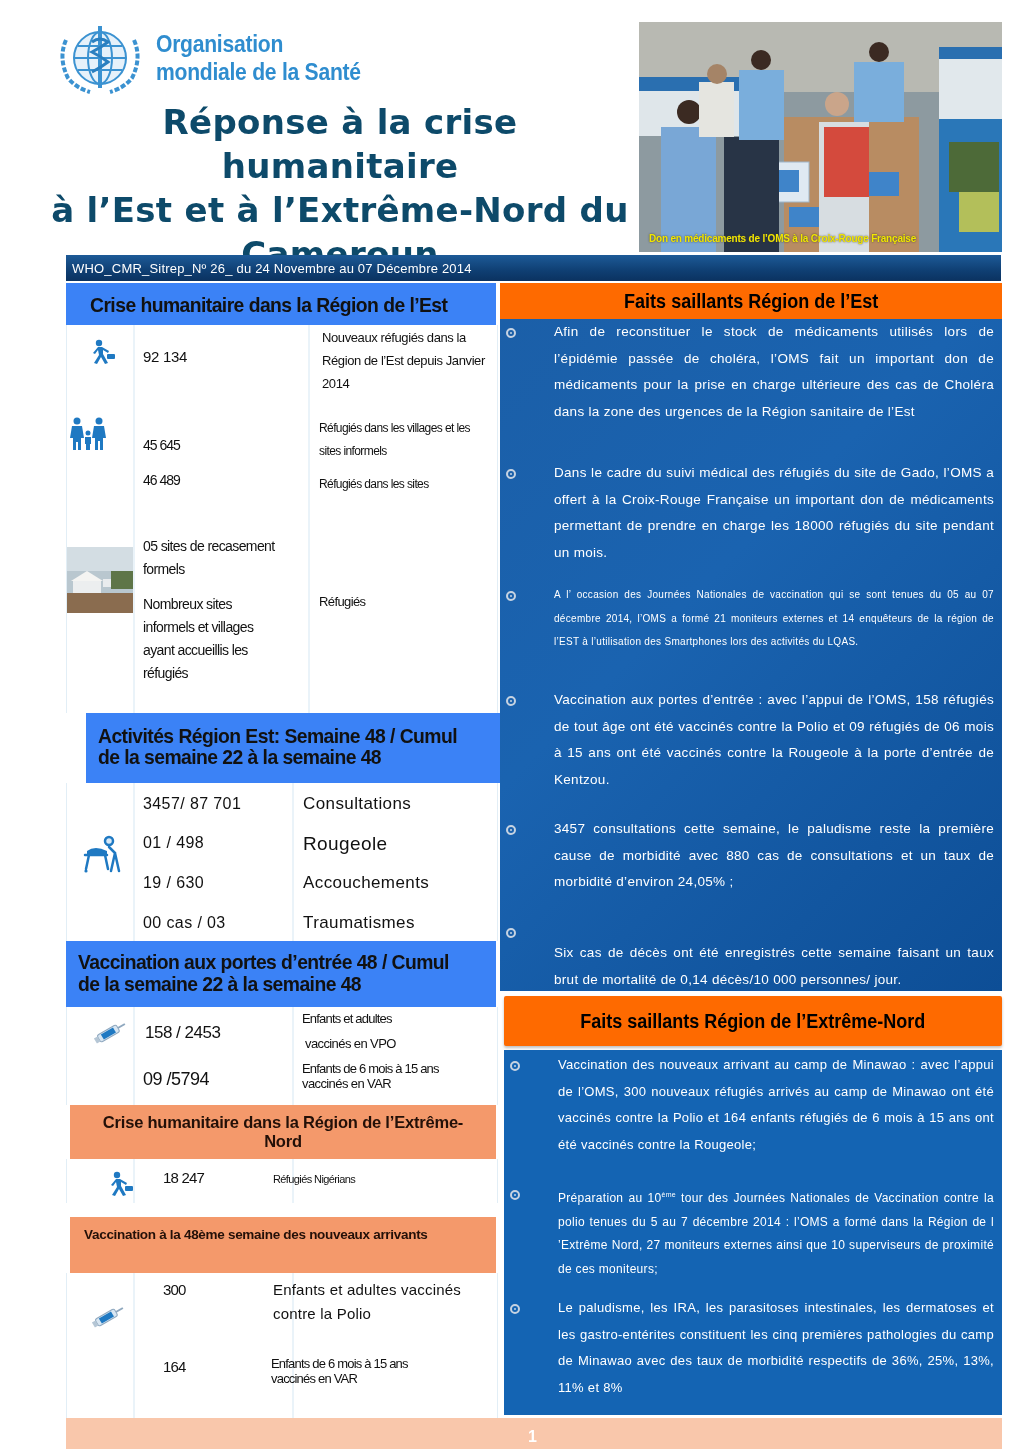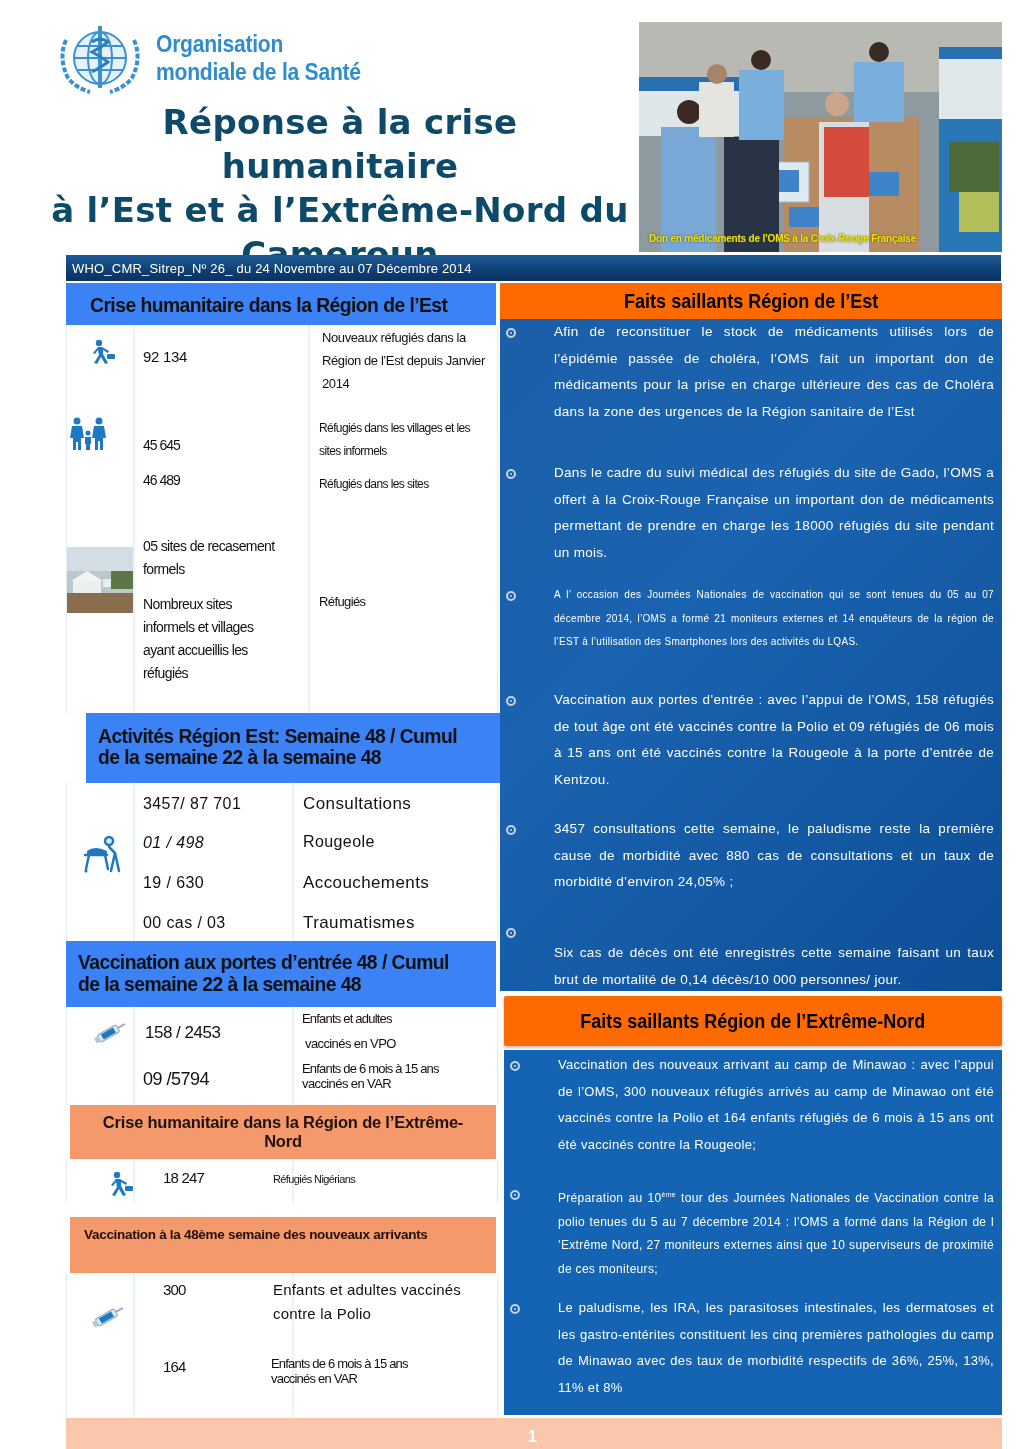--- a/index.html
+++ b/index.html
@@ -165,22 +165,22 @@
   <svg class="abs" style="left:16px; top:50px;" width="40" height="42" viewBox="0 0 40 42">
     <g fill="none" stroke="#1f79c2" stroke-width="2.5" stroke-linecap="round">
       <circle cx="26" cy="8" r="4" fill="#d9e9f6"></circle>
       <path d="M2 22 h22 M6 22 l-3 14 M22 22 l3 14 M26 14 l6 6 l-4 18 M32 20 l4 18"></path>
     </g>
     <path d="M4 18 q8 -6 20 0 v4 h-20 z" fill="#1f79c2"></path>
     <circle cx="3" cy="38" r="1.6" fill="#1f79c2"></circle>
   </svg>
   <div class="cell lbl-md" style="left:76px; top:12px;">3457/ 87 701</div>
   <div class="cell lbl-md" style="left:236px; top:11px; font-size:17px;">Consultations</div>
-  <div class="cell lbl-md" style="left:76px; top:51px;font-style:italic;">01 / 498</div>
-  <div class="cell lbl-md" style="left:236px; top:50px; font-size:16px;">Rougeole</div>
+  <div class="cell lbl-md" style="left:76px; top:51px;">01 / 498</div>
+  <div class="cell lbl-md" style="left:236px; top:50px; font-size:19px;">Rougeole</div>
   <div class="cell lbl-md" style="left:76px; top:91px;">19 / 630</div>
   <div class="cell lbl-md" style="left:236px; top:90px; font-size:17px;">Accouchements</div>
   <div class="cell lbl-md" style="left:76px; top:131px;">00 cas / 03</div>
   <div class="cell lbl-md" style="left:236px; top:130px; font-size:17px;">Traumatismes</div>
 </div>
 
 <div class="abs sec-head-blue" style="left:66px; top:941px; width:430px; height:66px;">
   <div style="position:absolute; left:12px; top:10px; font-size:21px; line-height:22px; letter-spacing:-0.6px; transform:scaleX(0.92); transform-origin:left;">Vaccination aux portes d’entrée 48 / Cumul</div>
   <div style="position:absolute; left:12px; top:32px; font-size:21px; line-height:22px; letter-spacing:-0.6px; transform:scaleX(0.92); transform-origin:left;">de la semaine 22 à la semaine 48</div>
 </div>

